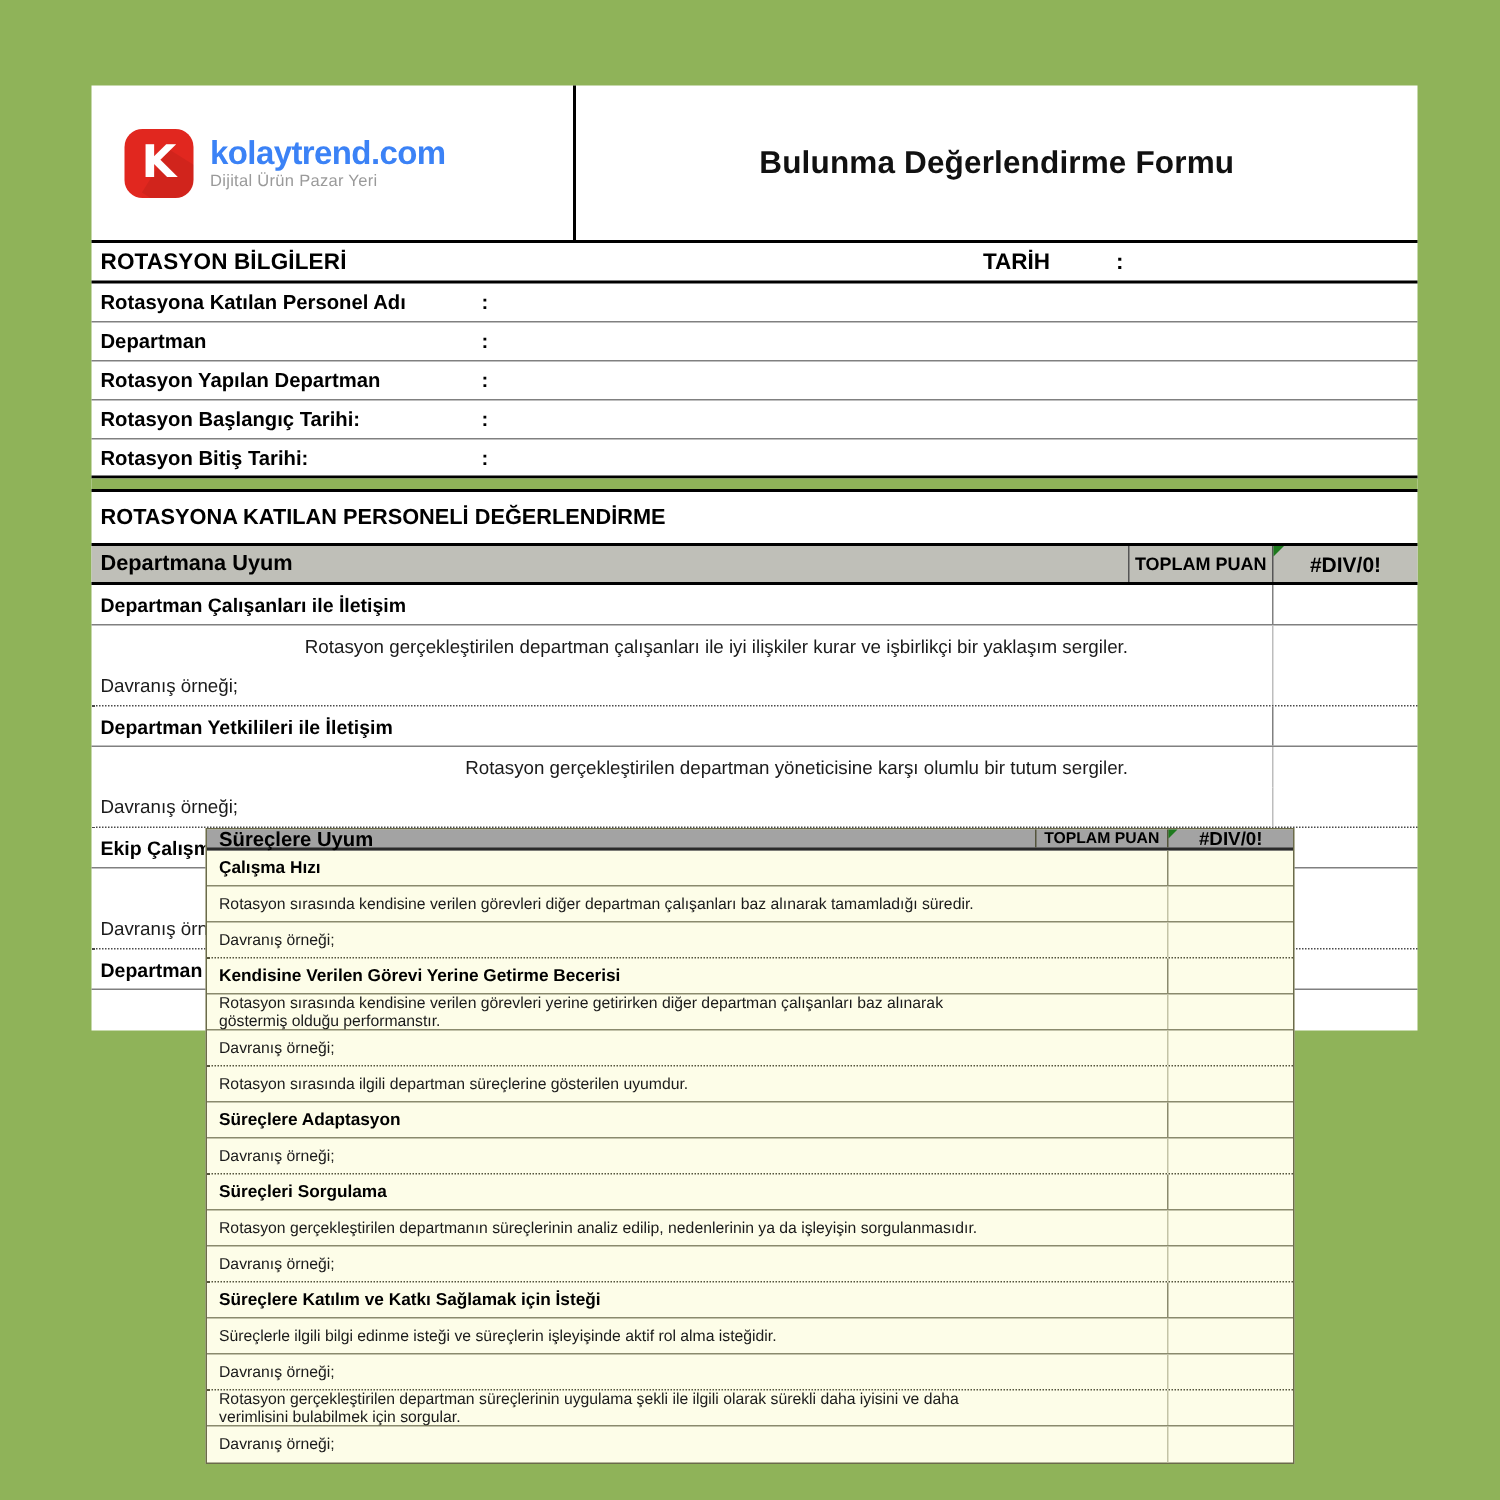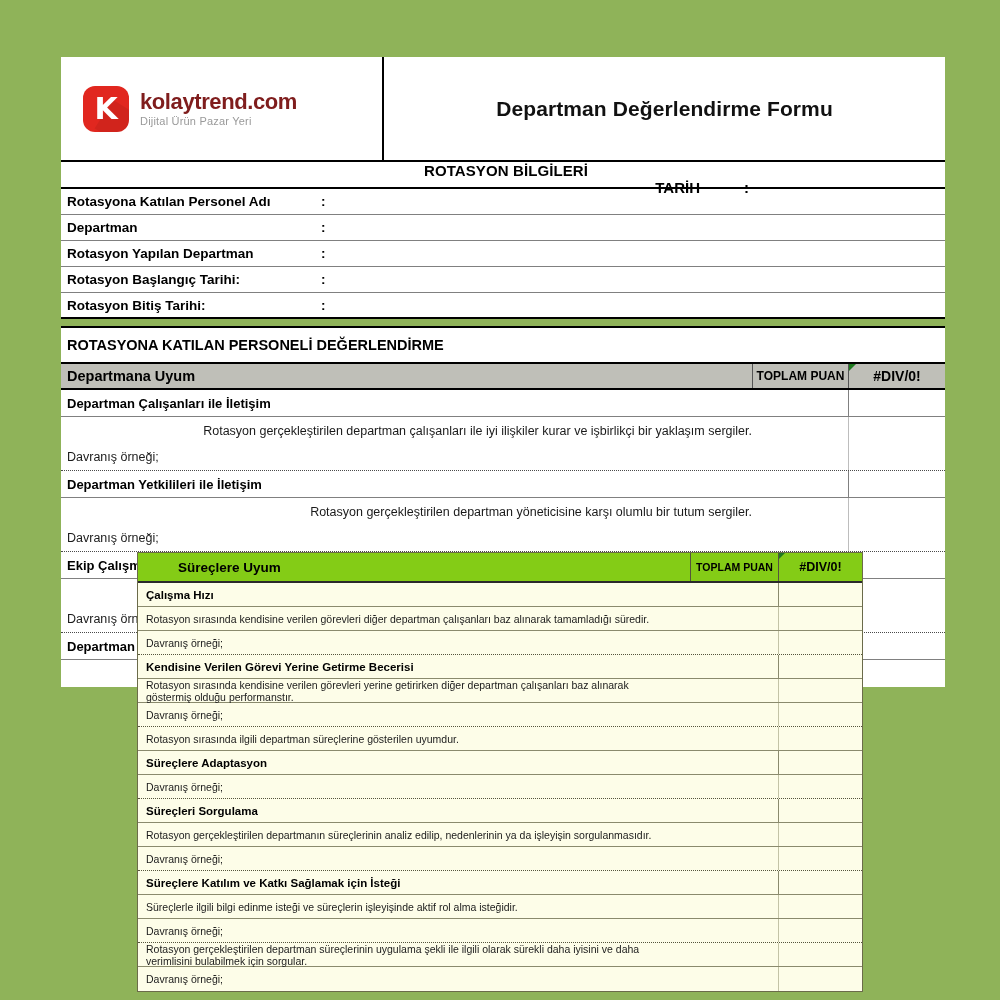--- a/index.html
+++ b/index.html
@@ -49,21 +49,21 @@
     font-family:"DejaVu Sans", sans-serif;
     line-height:1;
   }
   .logo-mark .shine{
     position:absolute;right:-6px;bottom:-8px;
     width:34px;height:34px;
     background:rgba(0,0,0,.07);
     transform:rotate(32deg);
   }
   .logo-text .brand{
-    font-size:22px;font-weight:bold;color:#7f1d1d;letter-spacing:-0.4px;
+    font-size:22px;font-weight:bold;color:#3b82f6;letter-spacing:-0.4px;
     line-height:1.05;
   }
   .logo-text .tagline{
     font-size:11px;color:#9a9a9a;letter-spacing:.2px;margin-top:1px;
   }
   .hdr-title-cell{
     flex:1;display:flex;align-items:center;justify-content:center;
     box-sizing:border-box;
   }
   .hdr-title-cell .t{
@@ -79,21 +79,20 @@
   }
   .row.thick{border-bottom:2px solid #000;}
   .row.dotted{border-bottom:1px dotted #4a4a4a;}
   .row.none{border-bottom:none;text-align:right;}
 
   .bar-title{
     height:27px;
     border-bottom:2px solid #000;
     display:flex;align-items:center;
     box-sizing:border-box;
-    flex-direction:column;
   }
   .bar-title .lbl{
     font-size:15px;font-weight:bold;color:#000;padding-left:6px;letter-spacing:.1px;
   }
   .tarih-label{
     margin-left:auto;display:flex;align-items:center;gap:44px;padding-right:152px;
     font-size:15px;font-weight:bold;
   }
 
   .info-row{height:26px;}
@@ -156,22 +155,22 @@
     position:absolute;
     left:137px; top:552px;
     width:726px;
     background:#fdfde8;
     border:1px solid #6b6b4a;
     box-sizing:border-box;
     box-shadow:0 0 0 0 rgba(0,0,0,0);
     z-index:5;
   }
   #overlay-sheet .o-grp-head{
-    display:flex;height:30px;background:#84cc16;
-    border-bottom:2px solid #2a2a2a;box-sizing:border-box;padding-left:32px;
+    display:flex;height:14px;background:#a3a3a3;
+    border-bottom:2px solid #2a2a2a;box-sizing:border-box;
   }
   #overlay-sheet .o-grp-head .name{
     flex:1;font-size:13.5px;font-weight:bold;padding-left:8px;display:flex;align-items:center;
   }
   #overlay-sheet .o-grp-head .tp{
     width:88px;border-left:1px solid #55553c;font-size:10.5px;font-weight:bold;
     display:flex;align-items:center;justify-content:center;box-sizing:border-box;
   }
   #overlay-sheet .o-grp-head .score{
     width:84px;border-left:1px solid #55553c;font-size:12.5px;font-weight:bold;
@@ -212,21 +211,21 @@
           <div class="shine"></div>
           <div class="kglyph">K</div>
         </div>
         <div class="logo-text">
           <div class="brand">kolaytrend.com</div>
           <div class="tagline">Dijital Ürün Pazar Yeri</div>
         </div>
       </div>
     </div>
     <div class="hdr-title-cell">
-      <div class="t">Departman Değerlendirme Formu</div>
+      <div class="t">Bulunma Değerlendirme Formu</div>
     </div>
   </div>
 
   <div class="bar-title">
     <div class="lbl">ROTASYON BİLGİLERİ</div>
     <div class="tarih-label">
       <span>TARİH</span>
       <span>:</span>
       <span></span>
     </div>

